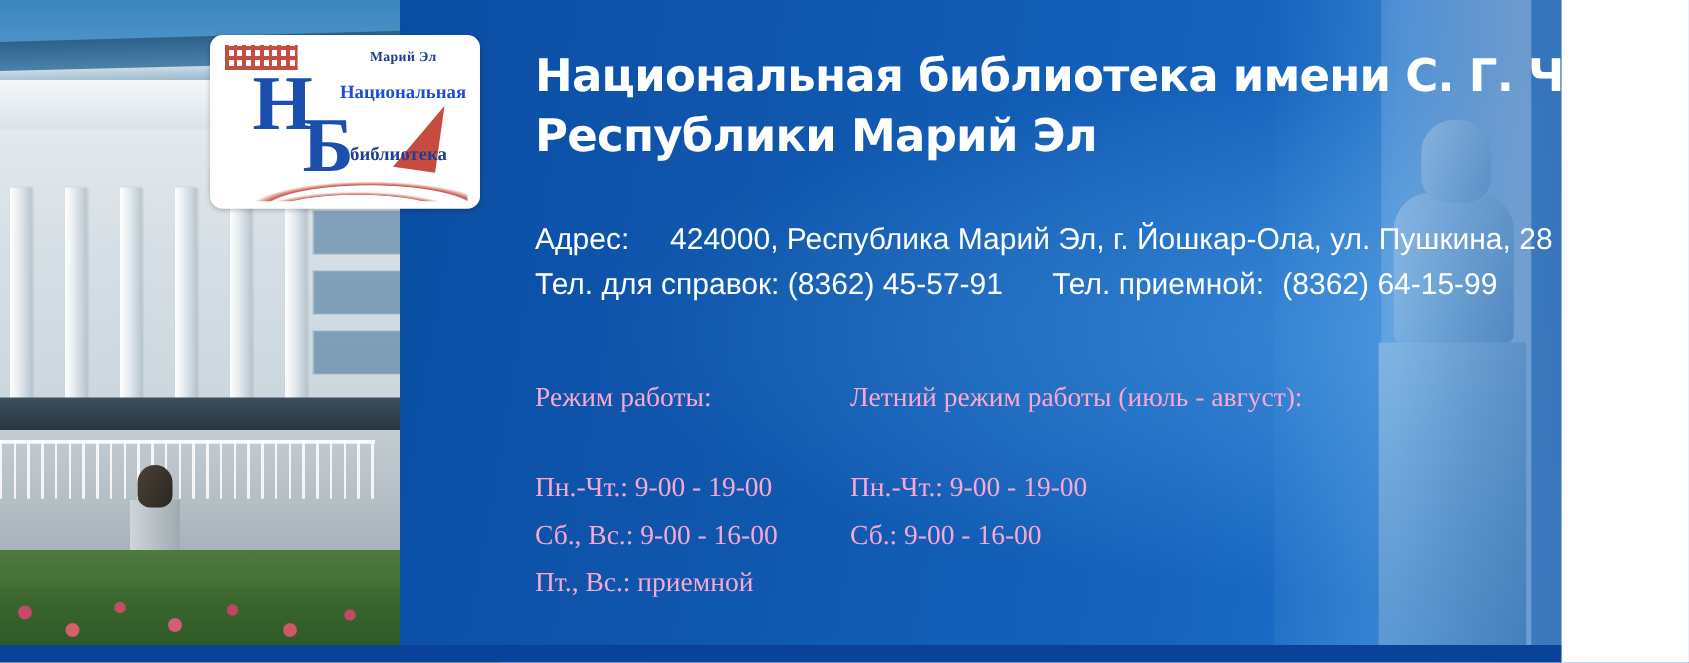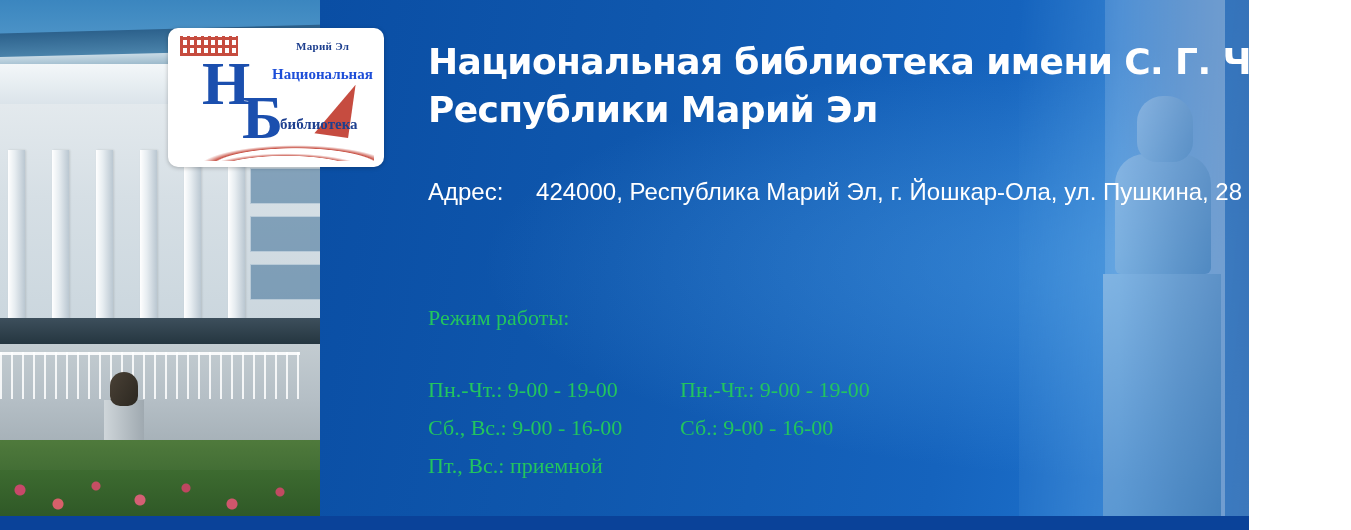--- a/index.html
+++ b/index.html
@@ -222,21 +222,21 @@
     color: #ffffff;
     font-family: Liberation Sans, sans-serif;
     font-size: 24px;
     line-height: 1.52;
     white-space: nowrap;
   }
   .contact .gap { display: inline-block; width: 26px; }
 
   .hours {
     position: absolute; left: 428px; top: 305px;
-    color: #22c55e;
+    color: #f9a8d4;
     font-family: "Liberation Serif", serif;
     font-size: 22px;
   }
   .hours-head {
     display: flex;
     margin-bottom: 40px;
   }
   .hours-head .col1 { width: 252px; }
   .hours-row {
     display: flex;
@@ -304,25 +304,33 @@
   <div class="title">
     <div>Национальная библиотека имени С. Г. Чавайна</div>
     <div class="title-line2">Республики Марий Эл</div>
   </div>
 
   <div class="contact">
     <div>
       <span>Адрес:</span>
       <span class="gap"></span><span>424000, Республика Марий Эл, г. Йошкар-Ола, ул. Пушкина, 28</span>
     </div>
+    <div>
+      <span>Тел. для справок:</span>
+      <span>(8362) 45-57-91</span>
+      <span class="gap"></span>
+      <span>Тел. приемной:</span>
+      <span class="gap" style="width:8px"></span><span>(8362) 64-15-99</span>
+    </div>
   </div>
 
   <div class="hours">
     <div class="hours-head">
       <div class="col1">Режим работы:</div>
+      <div class="col2">Летний режим работы (июль - август):</div>
     </div>
 
     <div class="hours-row">
       <div class="col1">Пн.-Чт.: 9-00 - 19-00</div>
       <div class="col2">Пн.-Чт.: 9-00 - 19-00</div>
     </div>
     <div class="hours-row">
       <div class="col1">Сб., Вс.: 9-00 - 16-00</div>
       <div class="col2">Сб.: 9-00 - 16-00</div>
     </div>

